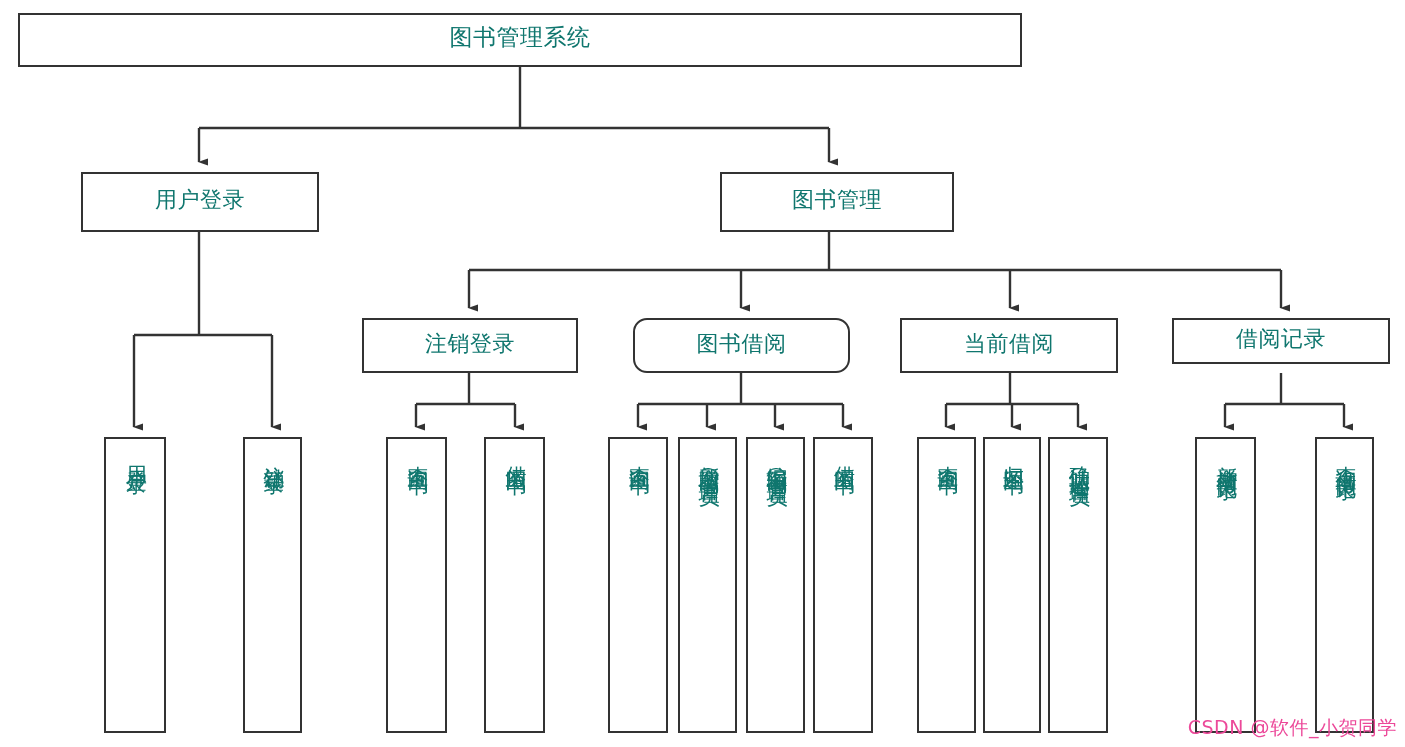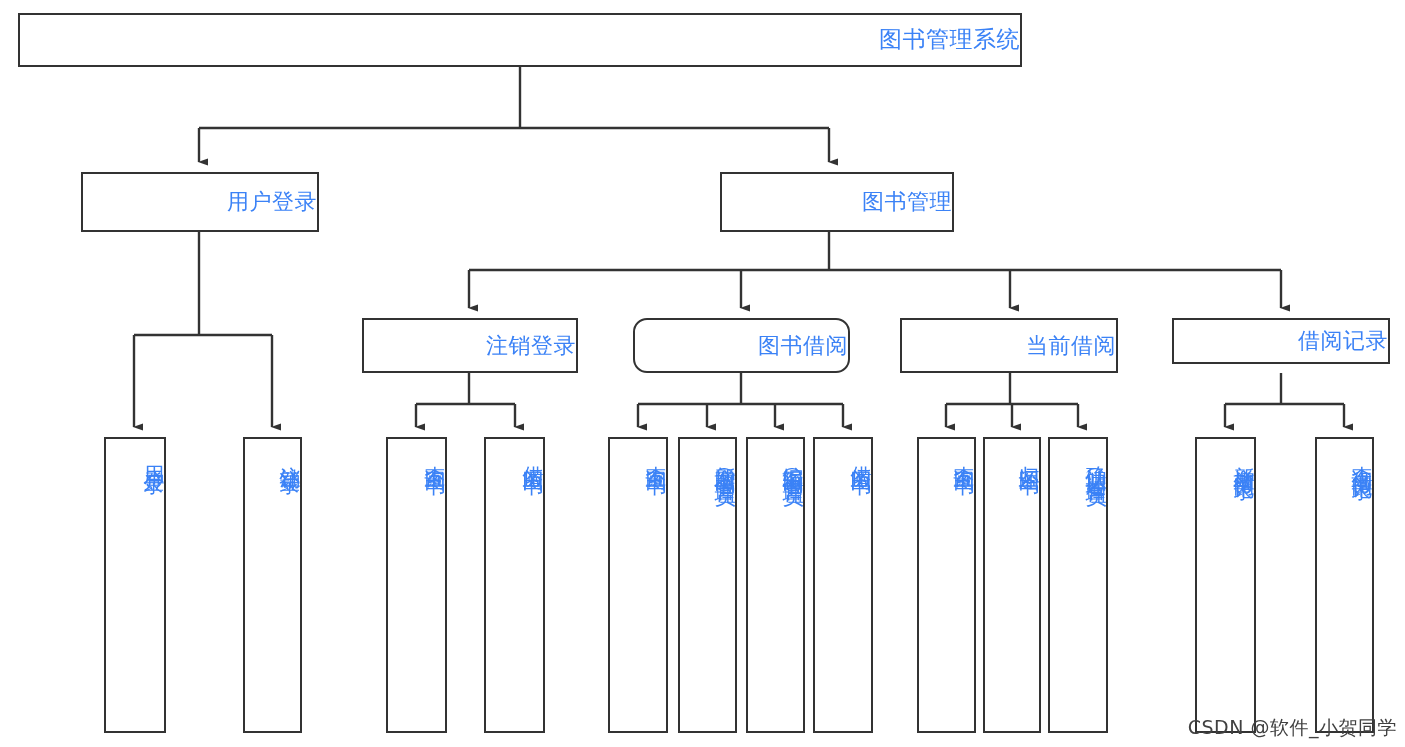--- a/index.html
+++ b/index.html
@@ -26,22 +26,23 @@
     height: 747px;
     pointer-events: none;
   }
   .node {
     position: absolute;
     box-sizing: border-box;
     background: #ffffff;
     border: 2.4px solid #333333;
     display: flex;
     align-items: center;
-    justify-content: flex-end;
-    color: #3b82f6;
+    justify-content: center;
+    color: #0f766e;
+    font-family: Liberation Mono, monospace;
   }
   .node .node-label {
     display: block;
     text-align: center;
     line-height: 1.18;
     letter-spacing: 0.5px;
   }
   .node.root {
     font-size: 23px;
   }
@@ -58,21 +59,21 @@
     text-orientation: upright;
     line-height: 1.0;
     letter-spacing: 3px;
     white-space: nowrap;
   }
   #watermark {
     position: absolute;
     right: 8px;
     bottom: 6px;
     font-size: 19px;
-    color: #404040;
+    color: #ec4899;
     letter-spacing: 0.5px;
     white-space: nowrap;
     font-family: "DejaVu Sans", "Liberation Sans", sans-serif;
   }
 </style>
 </head>
 <body>
 
 <div id="diagram-root">
 

